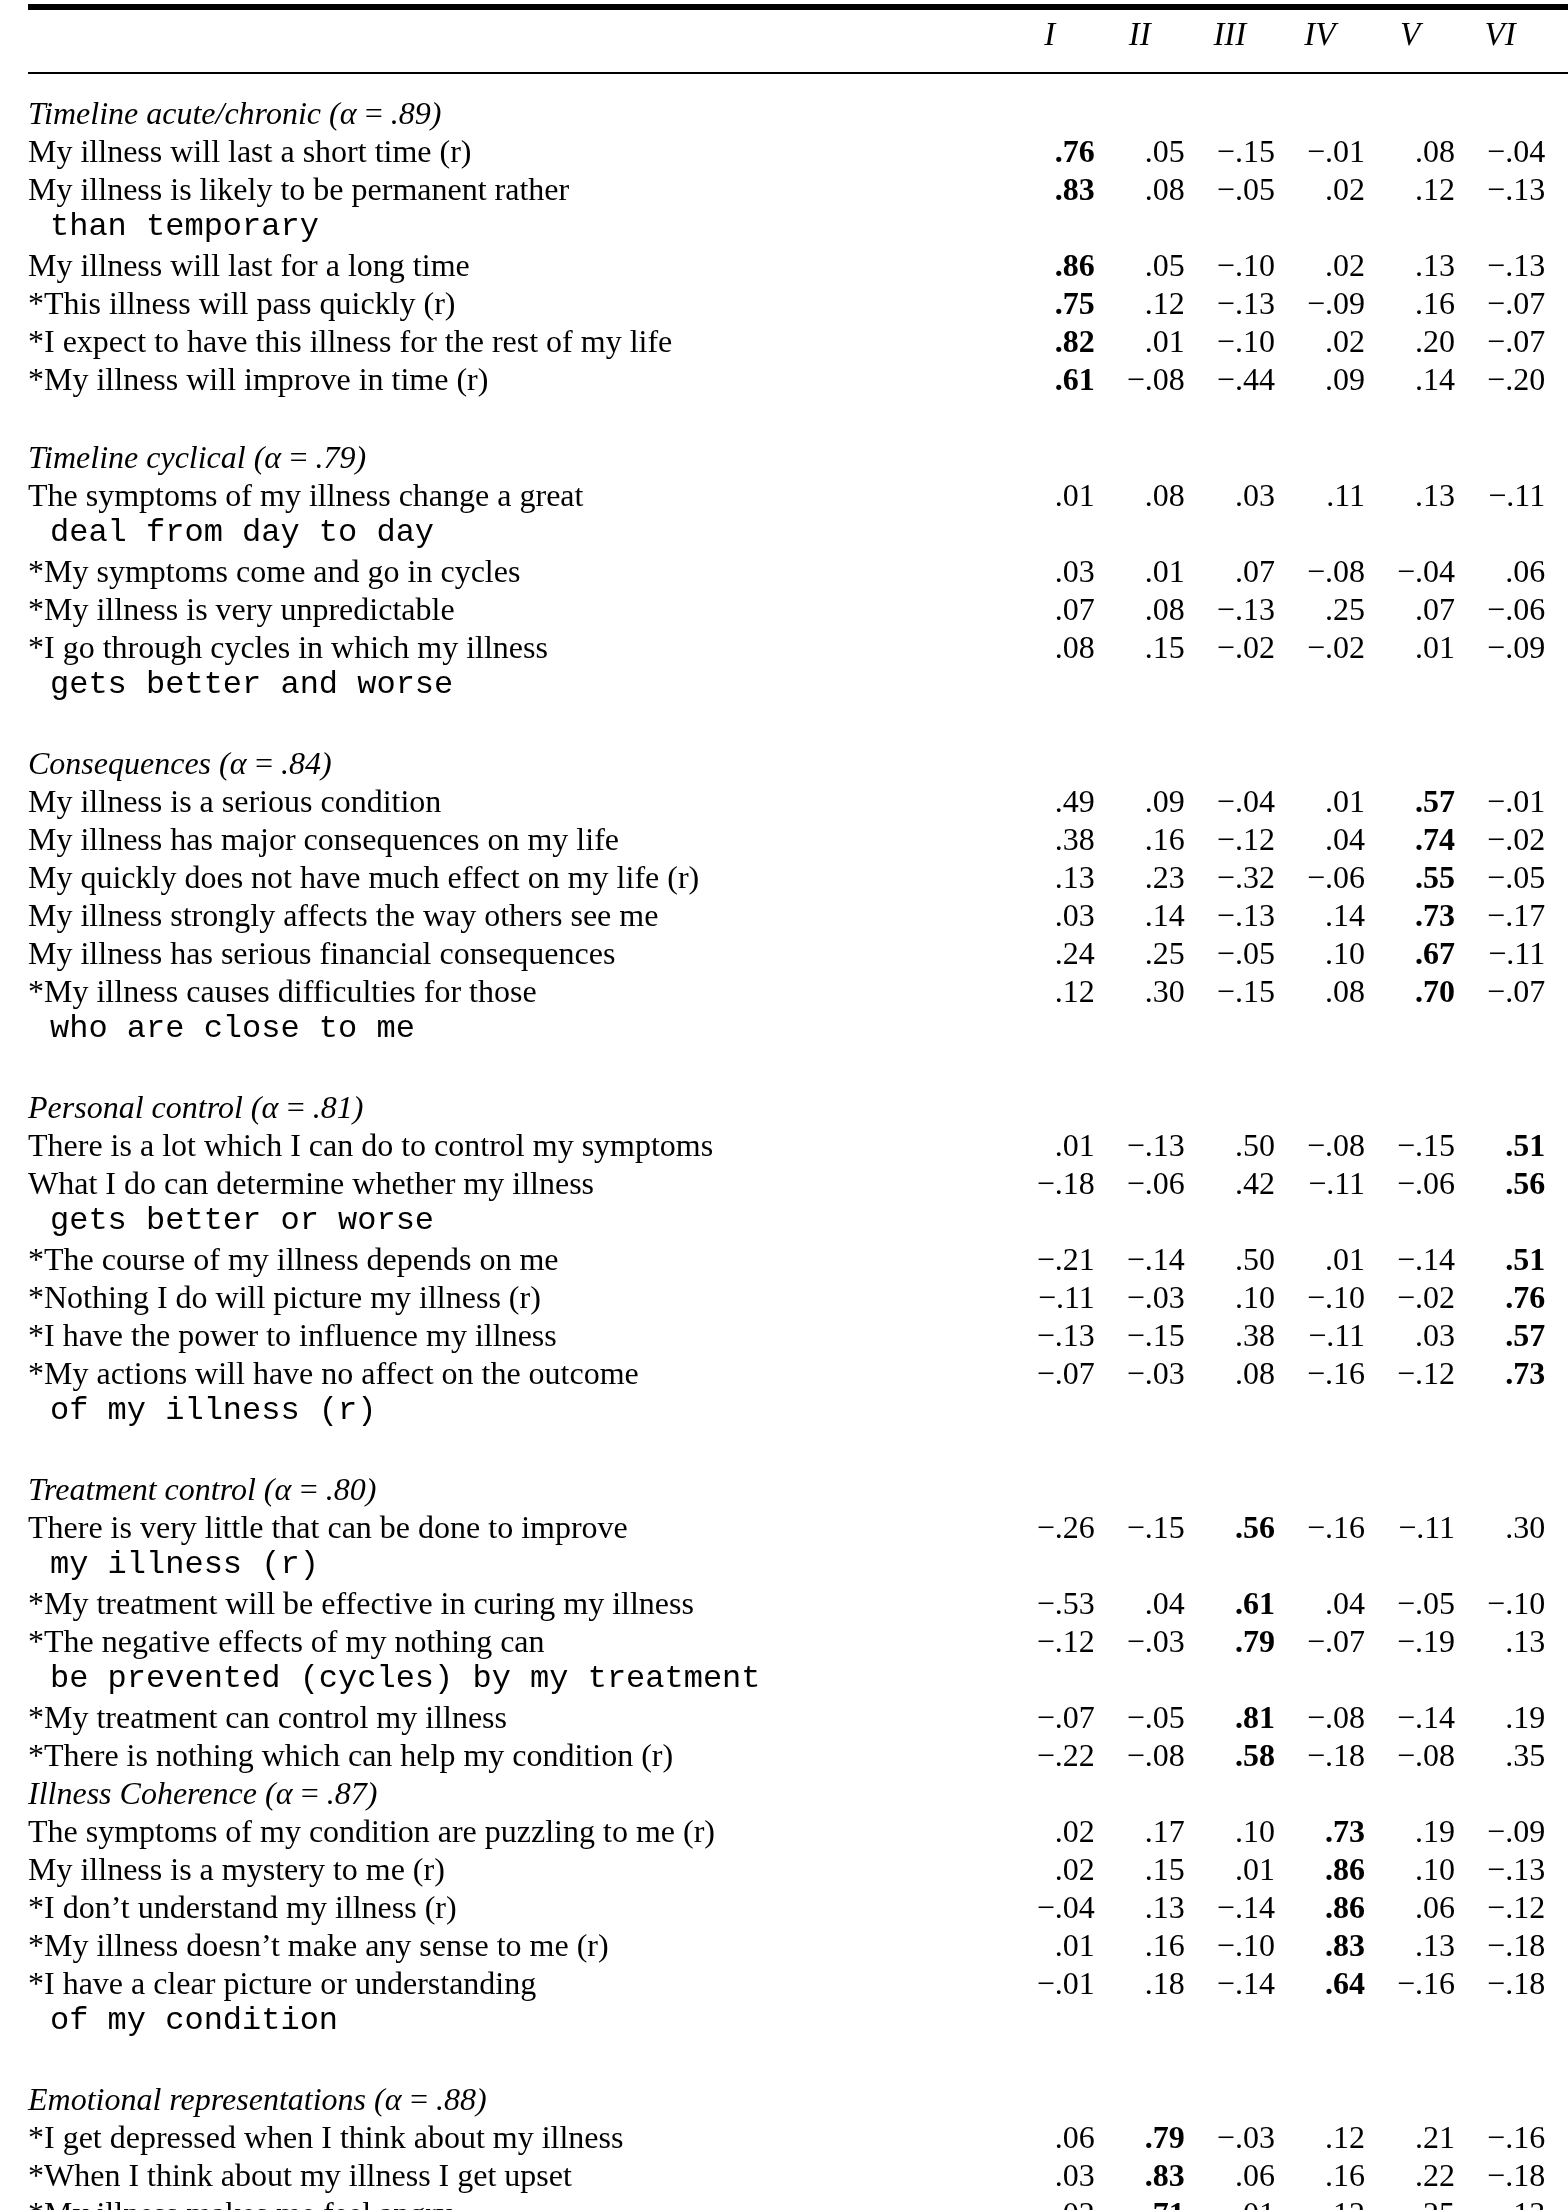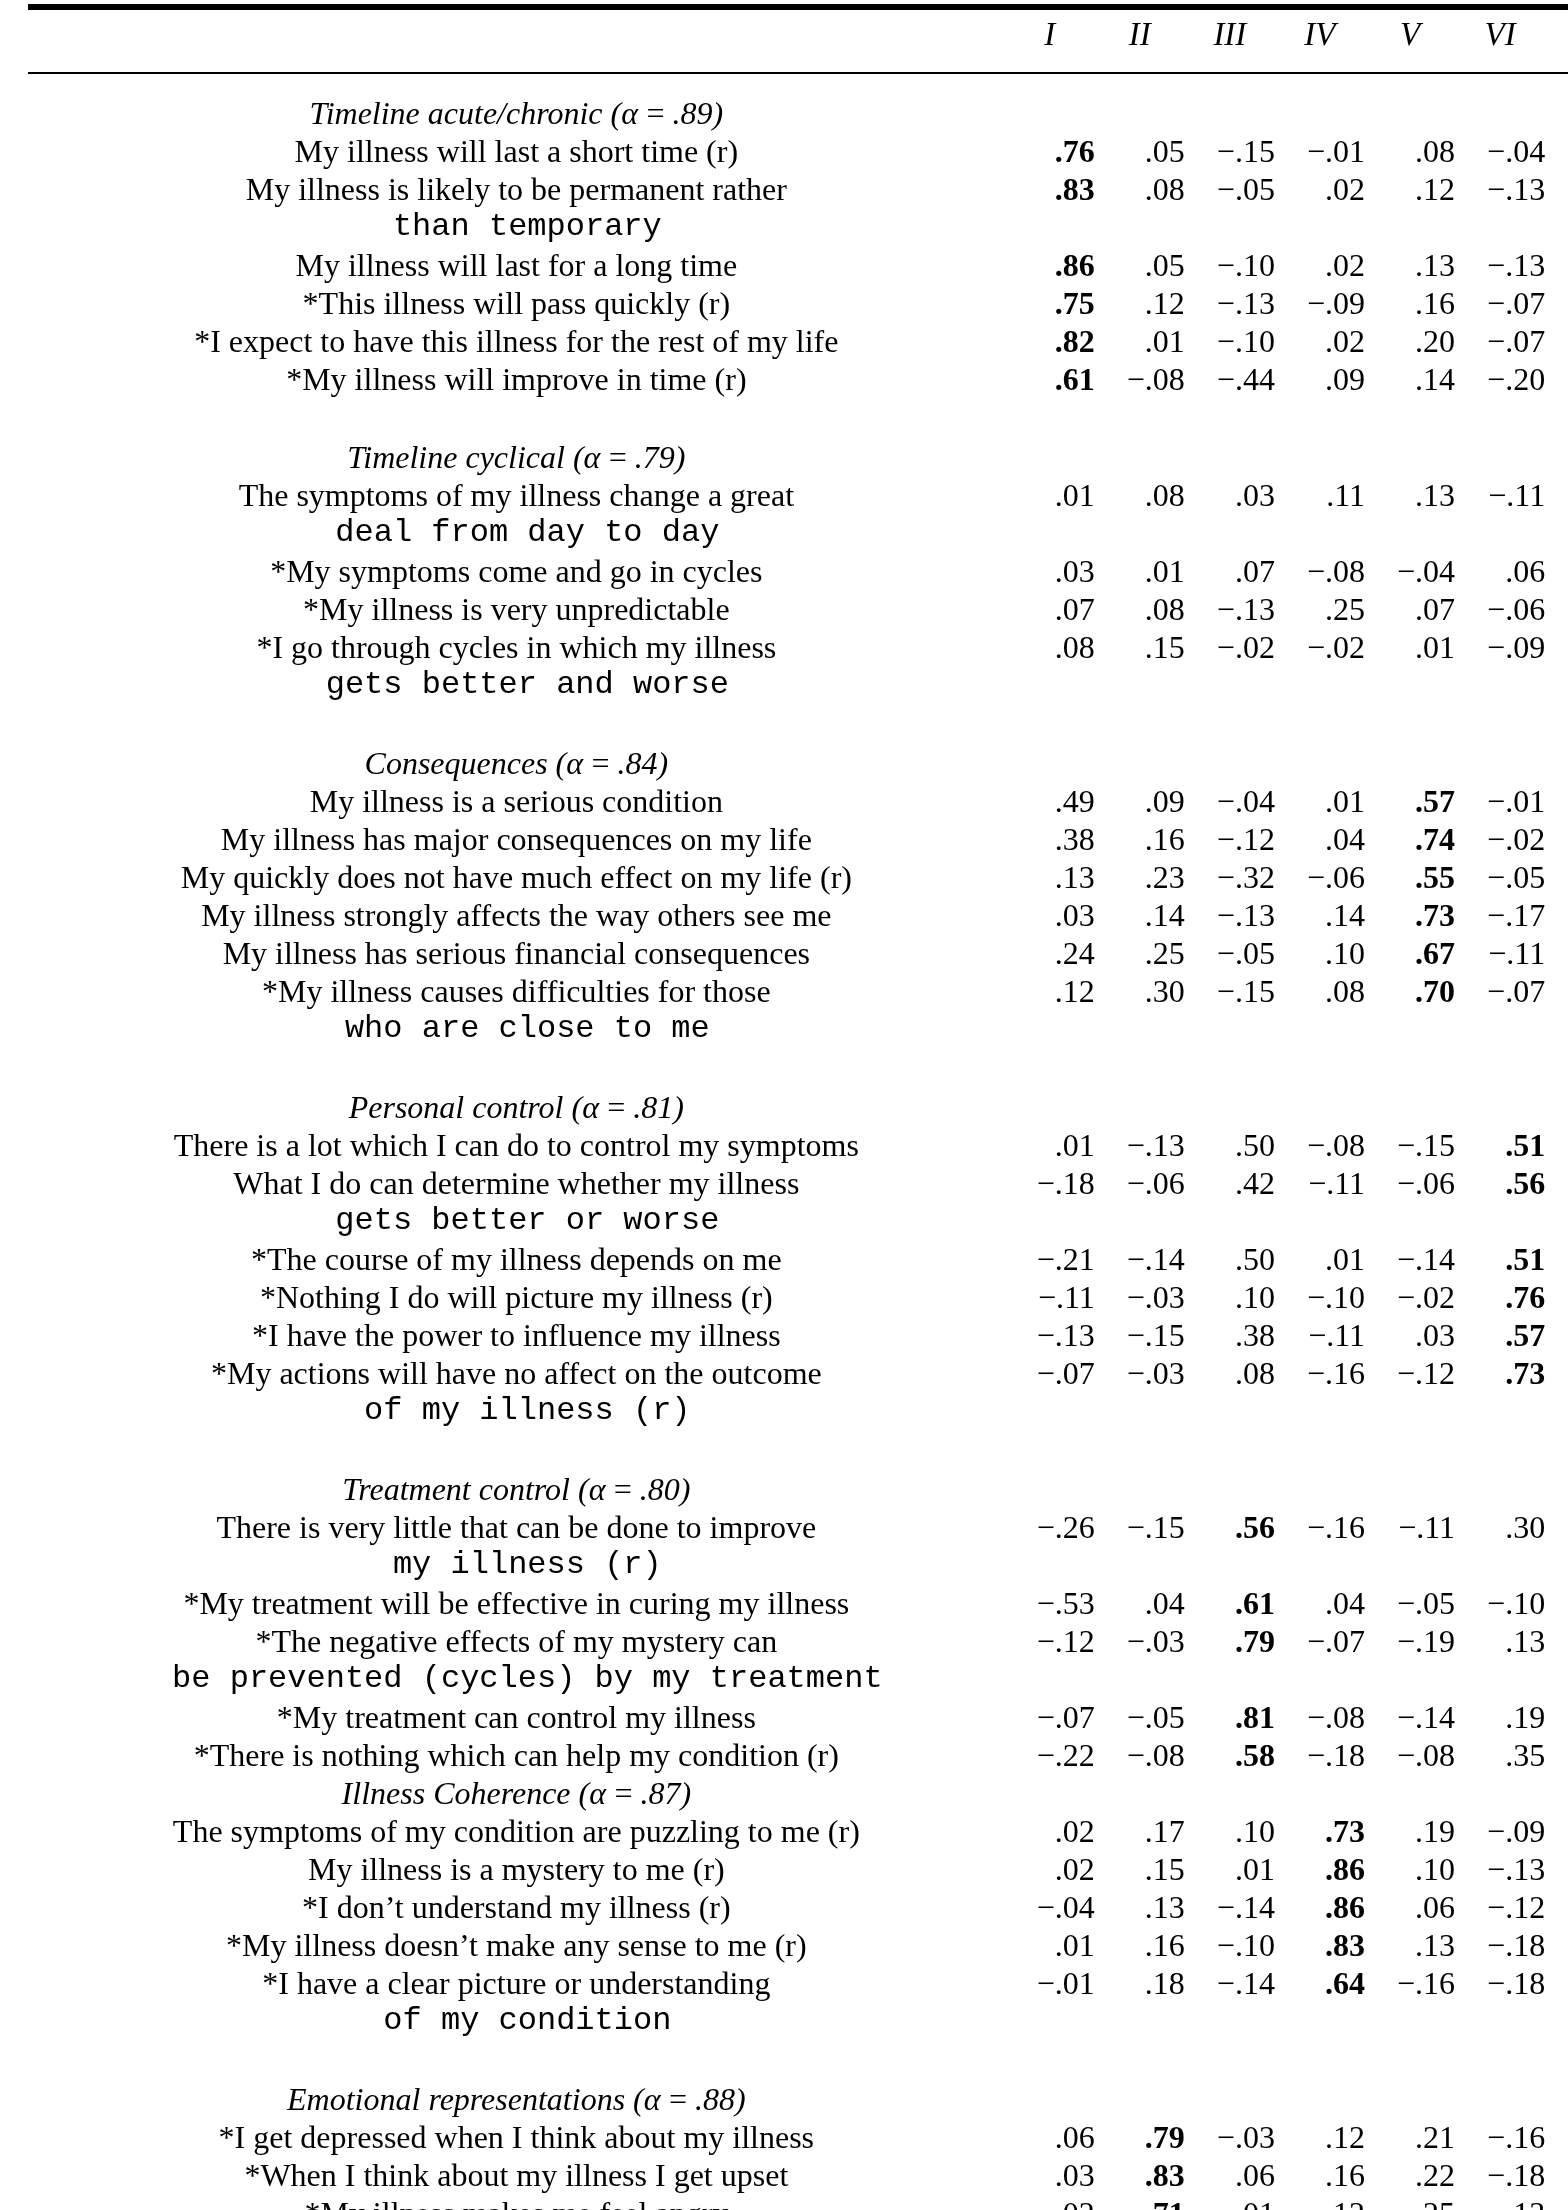--- a/index.html
+++ b/index.html
@@ -70,21 +70,21 @@
     vertical-align: top;
     padding-top: 4px;
   }
 
   
   td.label {
     font-size: 32px;
     line-height: 38px;
     padding-left: 2px;
     white-space: pre-line;
-    text-align: center;
+    text-align: left;
   }
   td.num {
     font-size: 32px;
     line-height: 38px;
     text-align: right;
     padding-right: 17px;
     white-space: nowrap;
   }
   td.num.bold { font-weight: bold; font-family: Liberation Serif, serif; }
 
@@ -504,21 +504,21 @@
           <td class="label">*My treatment will be effective in curing my illness</td>
           <td class="num">−.53</td>
           <td class="num">.04</td>
           <td class="num bold">.61</td>
           <td class="num">.04</td>
           <td class="num">−.05</td>
           <td class="num">−.10</td>
           <td class="num">−.03</td>
         </tr>
         <tr class="item">
-          <td class="label">*The negative effects of my mystery can</td>
+          <td class="label">*The negative effects of my nothing can</td>
           <td class="num">−.12</td>
           <td class="num">−.03</td>
           <td class="num bold">.79</td>
           <td class="num">−.07</td>
           <td class="num">−.19</td>
           <td class="num">.13</td>
           <td class="num">.02</td>
         </tr>
         <tr class="item">
           <td class="label"><span class="cont">be prevented (cycles) by my treatment</span></td>

